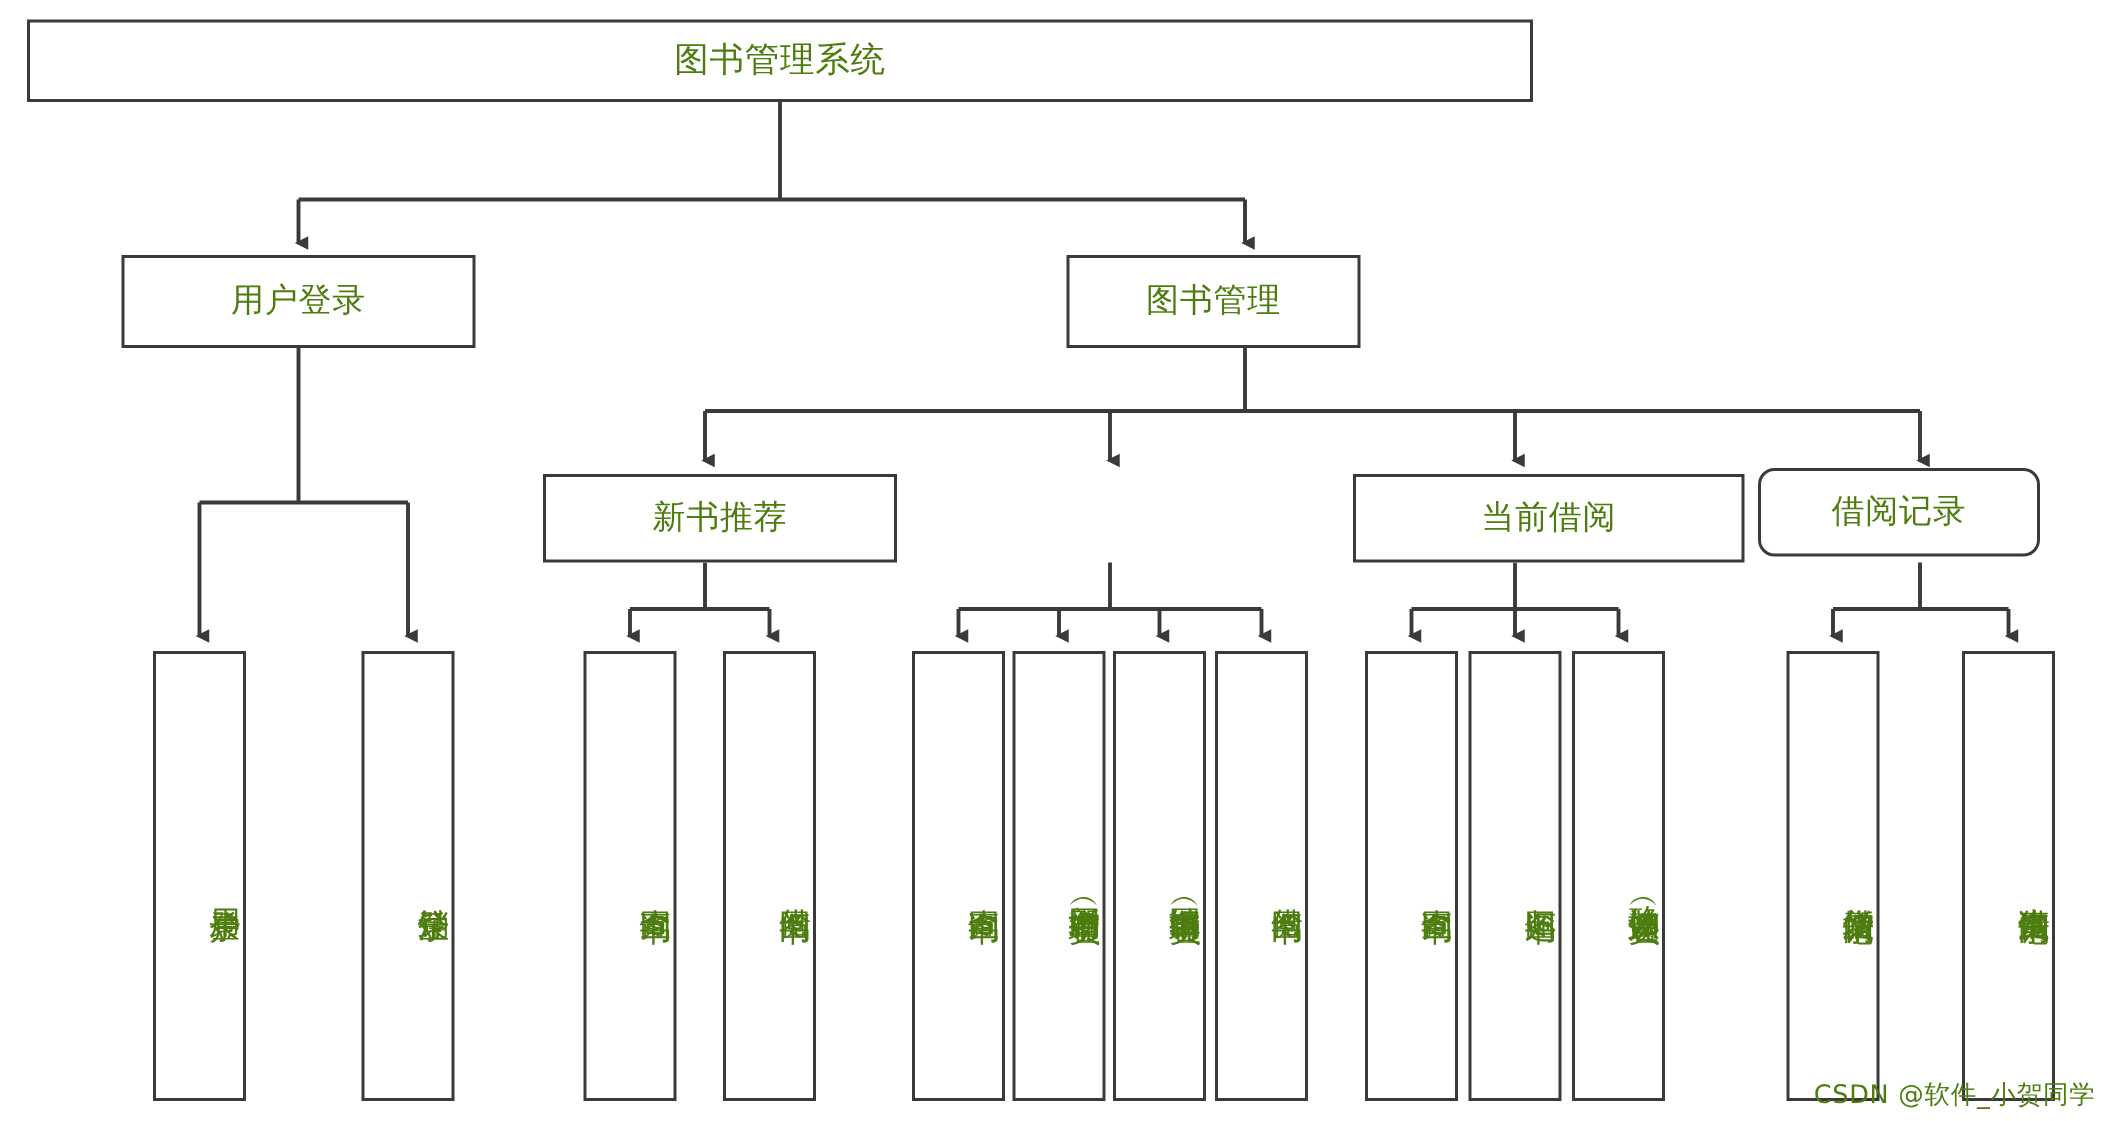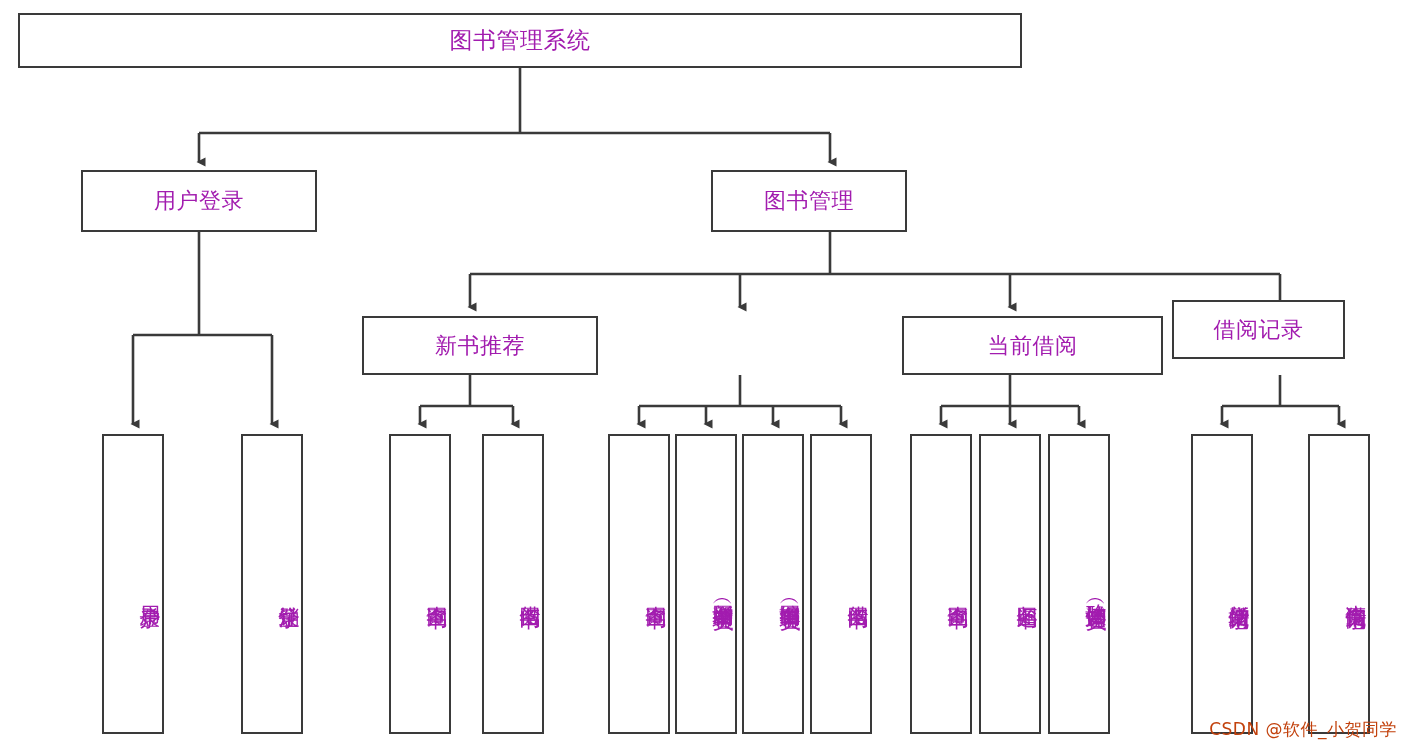--- a/index.html
+++ b/index.html
@@ -24,21 +24,21 @@
     left: 0;
     top: 0;
     width: 1405px;
     height: 747px;
   }
   .node {
     position: absolute;
     box-sizing: border-box;
     border: 2.5px solid #3a3a3a;
     background: #ffffff;
-    color: #a21caf;
+    color: #4d7c0f;
     display: flex;
     align-items: center;
     justify-content: center;
     text-align: center;
     line-height: 1.18;
   }
   .node.horiz {
     font-size: 22px;
     letter-spacing: 0.5px;
   }
@@ -57,21 +57,21 @@
     display: block;
   }
   .node.root {
     font-size: 23px;
   }
   #watermark {
     position: absolute;
     right: 8px;
     bottom: 6px;
     font-size: 17px;
-    color: #c2410c;
+    color: #4d7c0f;
     letter-spacing: 0.5px;
     white-space: nowrap;
     font-family: "DejaVu Sans", "Liberation Sans", sans-serif;
   }
 </style>
 </head>
 <body>
 
 <div id="canvas">
 
@@ -139,21 +139,21 @@
 
   <div class="node horiz" style="left:362px; top:316px; width:236px; height:59px;">
     <span class="label">新书推荐</span>
   </div>
 
 
   <div class="node horiz" style="left:902px; top:316px; width:261px; height:59px;">
     <span class="label">当前借阅</span>
   </div>
 
-  <div class="node horiz" style="left:1172px; top:300px; width:173px; height:59px;">
+  <div class="node horiz" style="left:1172px; top:312px; width:188px; height:59px;border-radius:11px;">
     <span class="label">借阅记录</span>
   </div>
 
   <div class="node vert" style="left:102px; top:434px; width:62px; height:300px;">
     <span class="label">用户登录</span>
   </div>
   <div class="node vert" style="left:241px; top:434px; width:62px; height:300px;">
     <span class="label">注销登录</span>
   </div>
 

